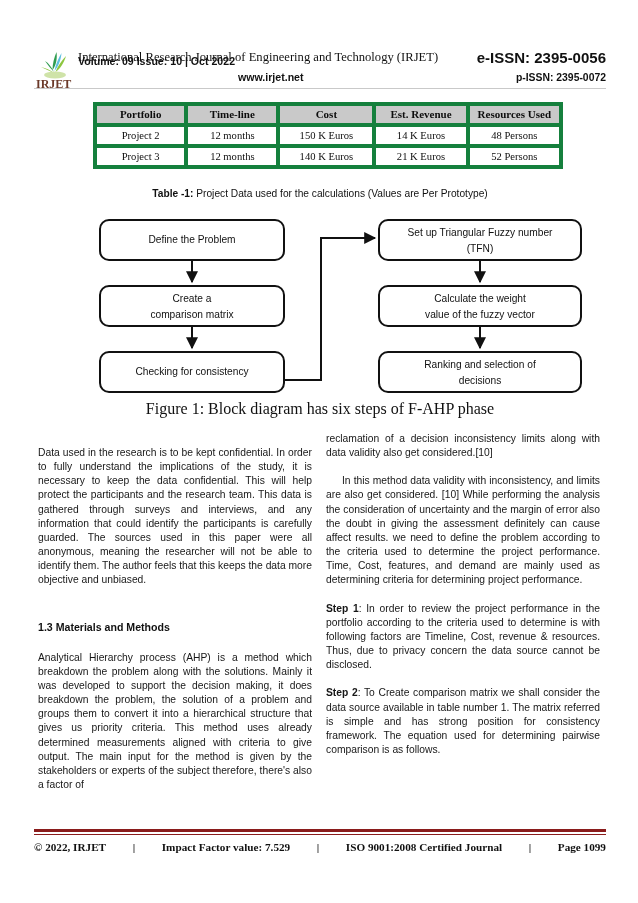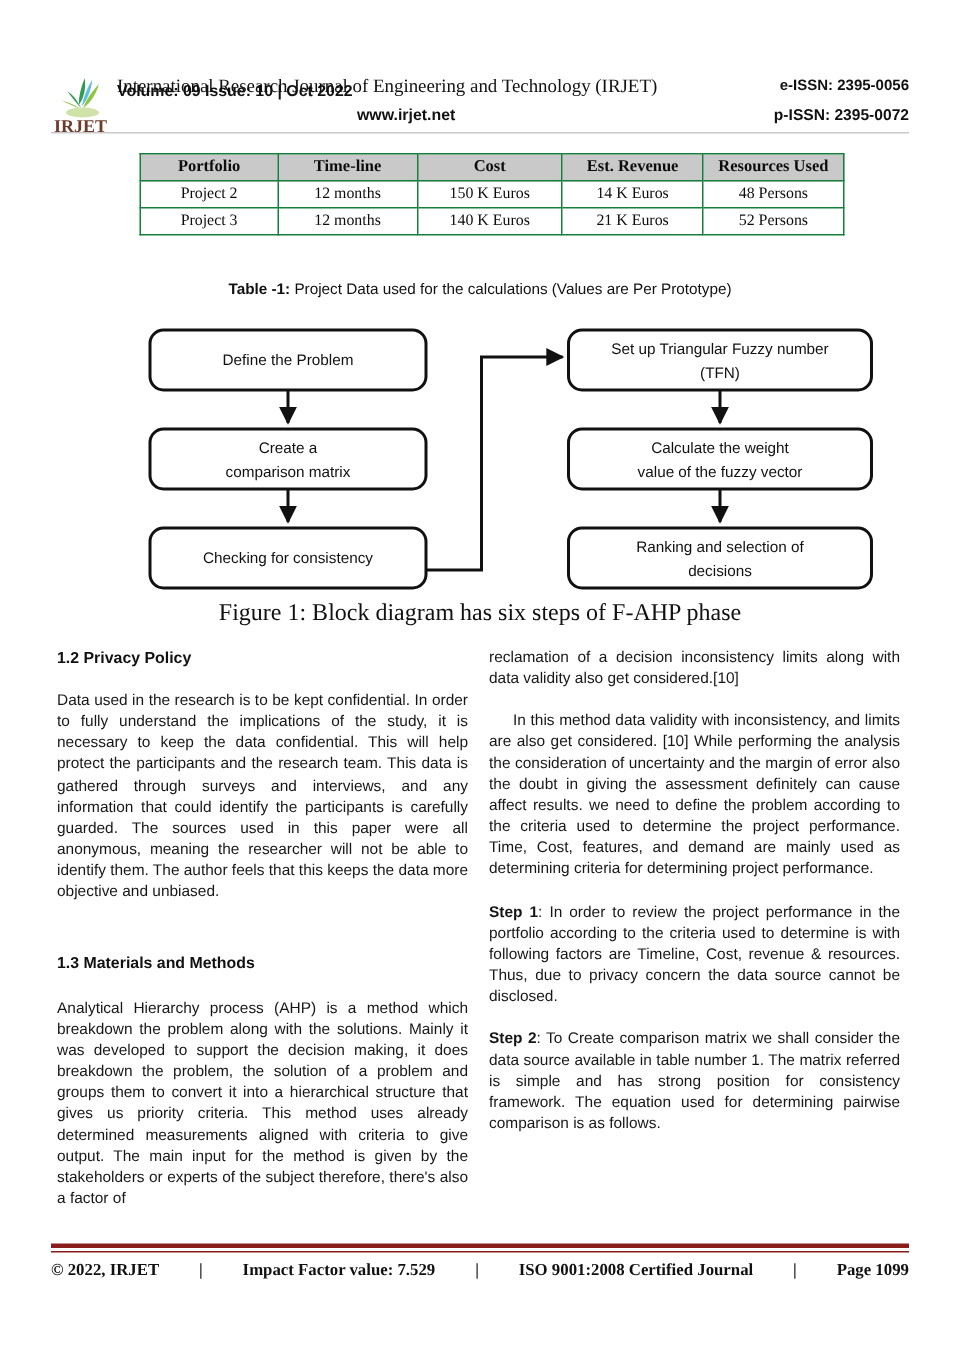--- a/index.html
+++ b/index.html
@@ -72,21 +72,21 @@
     line-height: 18px;
     color: #111;
     white-space: nowrap;
   }
   .hdr-eissn {
     position: absolute;
     right: 0px;
     top: 1px;
     font-family: "Liberation Sans", sans-serif;
     font-weight: bold;
-    font-size: 10px;
+    font-size: 15px;
     line-height: 17px;
     color: #111;
     white-space: nowrap;
     text-align: right;
   }
   .hdr-pissn {
     position: absolute;
     right: 0px;
     top: 21px;
     font-family: "Liberation Sans", sans-serif;
@@ -113,21 +113,21 @@
     top: 102px;
     width: 470px;
   }
   table.data {
     border-collapse: collapse;
     width: 470px;
     font-family: "Liberation Serif", serif;
     font-size: 10.6px;
   }
   table.data th, table.data td {
-    border: 1px solid #15803d;
+    border: 4px solid #15803d;
     text-align: center;
     padding: 1px 2px;
     height: 15px;
     line-height: 13px;
     color: #0d0d0d;
   }
   table.data th {
     background: #c9c9c9;
     font-weight: bold;
     font-size: 11px;
@@ -347,21 +347,20 @@
       <text class="flow-box-text" x="446" y="104" text-anchor="middle">value of the fuzzy vector</text>
 
       <text class="flow-box-text" x="446" y="154" text-anchor="middle">Ranking and selection of</text>
       <text class="flow-box-text" x="446" y="170" text-anchor="middle">decisions</text>
     </svg>
   </div>
 
   <div class="fig-caption">Figure 1: Block diagram has six steps of F-AHP phase</div>
 
   <div class="col col-left">
-    <h3>1.2 Privacy Policy</h3>
     <div class="sp-14"></div>
     <p>Data used in the research is to be kept confidential. In order to fully understand the implications of the study, it is necessary to keep the data confidential. This will help protect the participants and the research team. This data is gathered through surveys and interviews, and any information that could identify the participants is carefully guarded. The sources used in this paper were all anonymous, meaning the researcher will not be able to identify them. The author feels that this keeps the data more objective and unbiased.</p>
     <div class="sp-16"></div>
     <div class="sp-16"></div>
     <h3>1.3 Materials and Methods</h3>
     <div class="sp-16"></div>
     <p>Analytical Hierarchy process (AHP) is a method which breakdown the problem along with the solutions. Mainly it was developed to support the decision making, it does breakdown the problem, the solution of a problem and groups them to convert it into a hierarchical structure that gives us priority criteria. This method uses already determined measurements aligned with criteria to give output. The main input for the method is given by the stakeholders or experts of the subject therefore, there's also a factor of</p>
   </div>
 
   <div class="col col-right">

